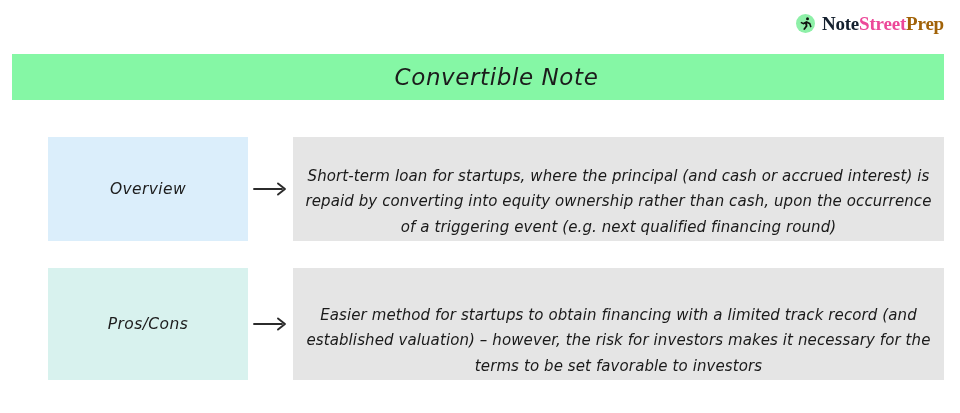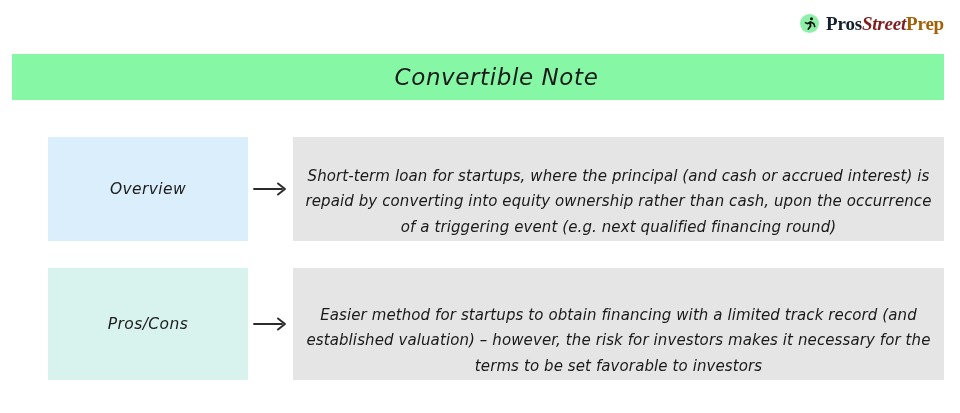--- a/index.html
+++ b/index.html
@@ -38,21 +38,21 @@
   .brand-mark svg { display: block; }
   .brand-words {
     font-family: "Liberation Serif", serif;
     font-size: 19px;
     font-weight: 700;
     letter-spacing: -0.2px;
     white-space: nowrap;
     line-height: 1;
   }
   .brand-wall { color: #14202e; }
-  .brand-street { color: #7f1d1d; font-style: italic; }
+  .brand-street { color: #ec4899; }
   .brand-prep { color: #a16207; font-weight: 600; }
 
   
   .title-banner {
     position: absolute;
     left: 12px;
     top: 54px;
     width: 932px;
     height: 46px;
     background: #85f7a5;
@@ -132,21 +132,21 @@
 </head>
 <body>
 
 <div class="brand">
   <span class="brand-mark">
     <svg width="15" height="15" viewBox="0 0 24 24" aria-hidden="true">
       <circle cx="15.2" cy="4.4" r="2.4" fill="#10140f"></circle>
       <path d="M13.6 8.0 L8.4 10.6 L5.0 9.0 L4.0 11.0 L8.8 13.6 L11.4 12.2 L12.2 15.4 L8.2 21.0 L10.6 22.2 L15.2 16.4 L14.6 11.6 L17.8 13.2 L19.6 18.2 L21.8 17.2 L19.8 11.0 Z" fill="#10140f"></path>
     </svg>
   </span>
-  <span class="brand-words"><span class="brand-wall">Pros</span><span class="brand-street">Street</span><span class="brand-prep">Prep</span></span>
+  <span class="brand-words"><span class="brand-wall">Note</span><span class="brand-street">Street</span><span class="brand-prep">Prep</span></span>
 </div>
 
 <div class="title-banner">
   <span class="title-text">Convertible Note</span>
 </div>
 
 <div class="row" id="row-overview">
   <div class="label-box overview">
     <span class="label-text">Overview</span>
   </div>

